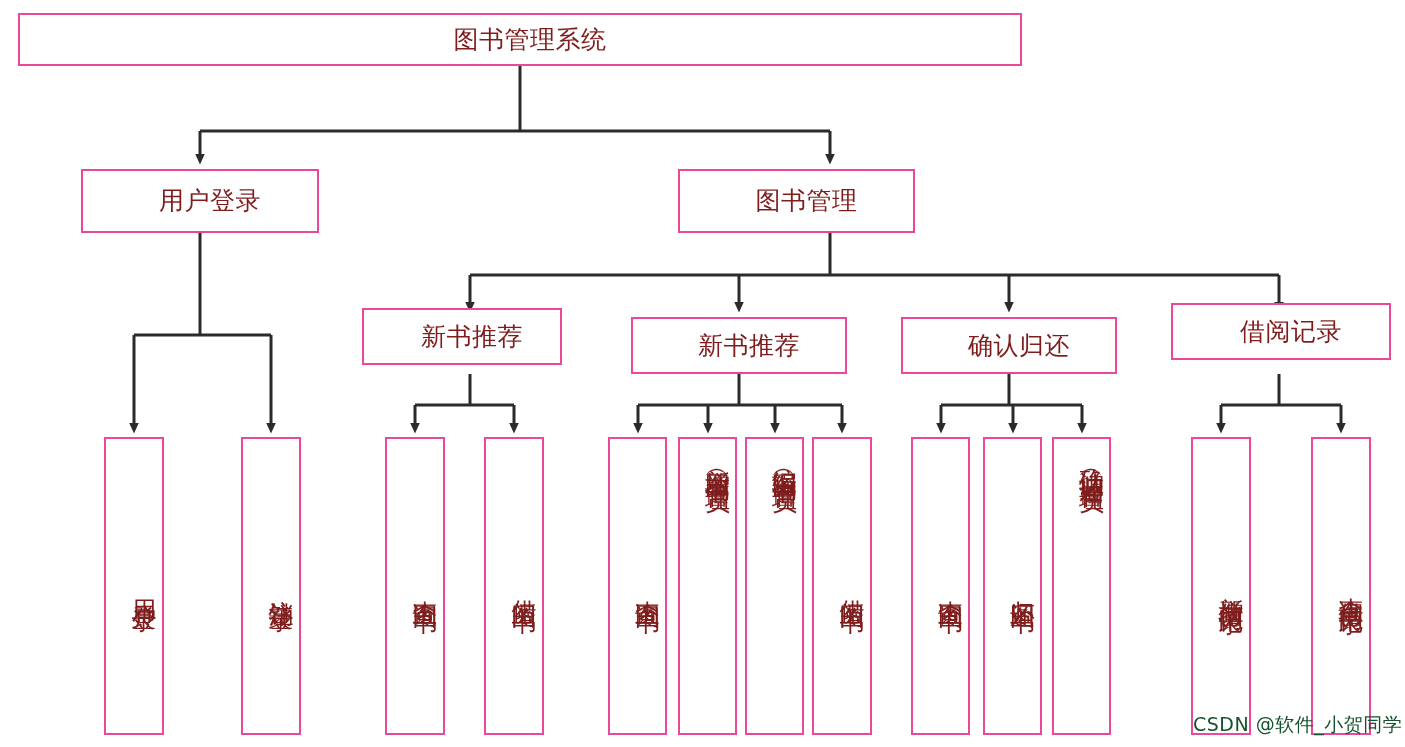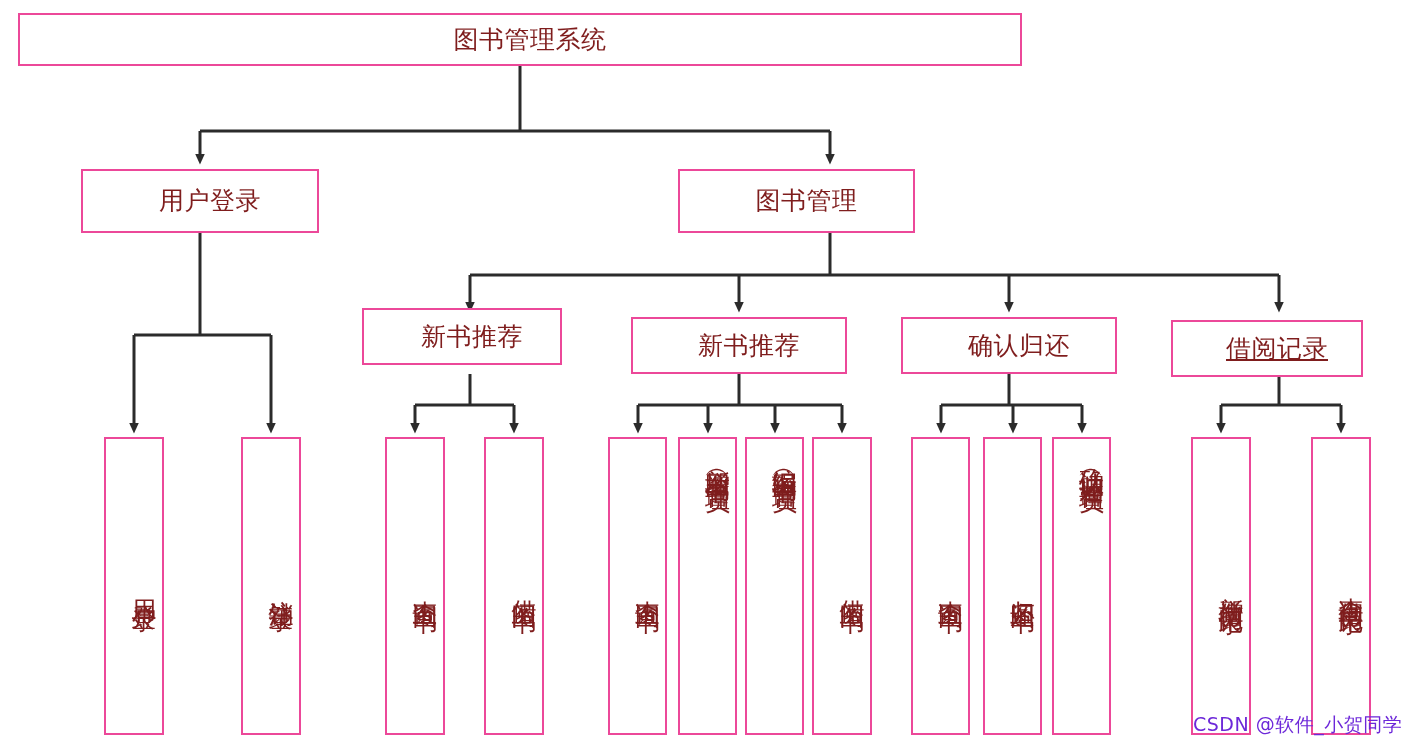--- a/index.html
+++ b/index.html
@@ -62,21 +62,21 @@
     letter-spacing: 3px;
     line-height: 1;
   }
   .node.vert.centered {
     align-items: center;
     padding-top: 0;
   }
   .watermark {
     position: absolute;
     font-size: 19px;
-    color: #6d28d9;
+    color: #14532d;
     white-space: nowrap;
     letter-spacing: 0.5px;
   }
 </style>
 </head>
 <body>
 
 <div id="canvas">
 
   <svg id="wires" viewBox="0 0 1405 747" xmlns="http://www.w3.org/2000/svg">
@@ -142,21 +142,21 @@
 
   <div class="node horiz" style="left:362px; top:308px; width:200px; height:57px;">
     <span class="lbl">新书推荐</span>
   </div>
   <div class="node horiz" style="left:631px; top:317px; width:216px; height:57px;">
     <span class="lbl">新书推荐</span>
   </div>
   <div class="node horiz" style="left:901px; top:317px; width:216px; height:57px;">
     <span class="lbl">确认归还</span>
   </div>
-  <div class="node horiz" style="left:1171px; top:320px; width:192px; height:57px;text-decoration:underline;">
+  <div class="node horiz" style="left:1171px; top:303px; width:220px; height:57px;">
     <span class="lbl">借阅记录</span>
   </div>
 
   <div class="node vert centered" style="left:104px; top:437px; width:60px; height:298px;">
     <span class="lbl">用户登录</span>
   </div>
   <div class="node vert centered" style="left:241px; top:437px; width:60px; height:298px;">
     <span class="lbl">注销登录</span>
   </div>
 

